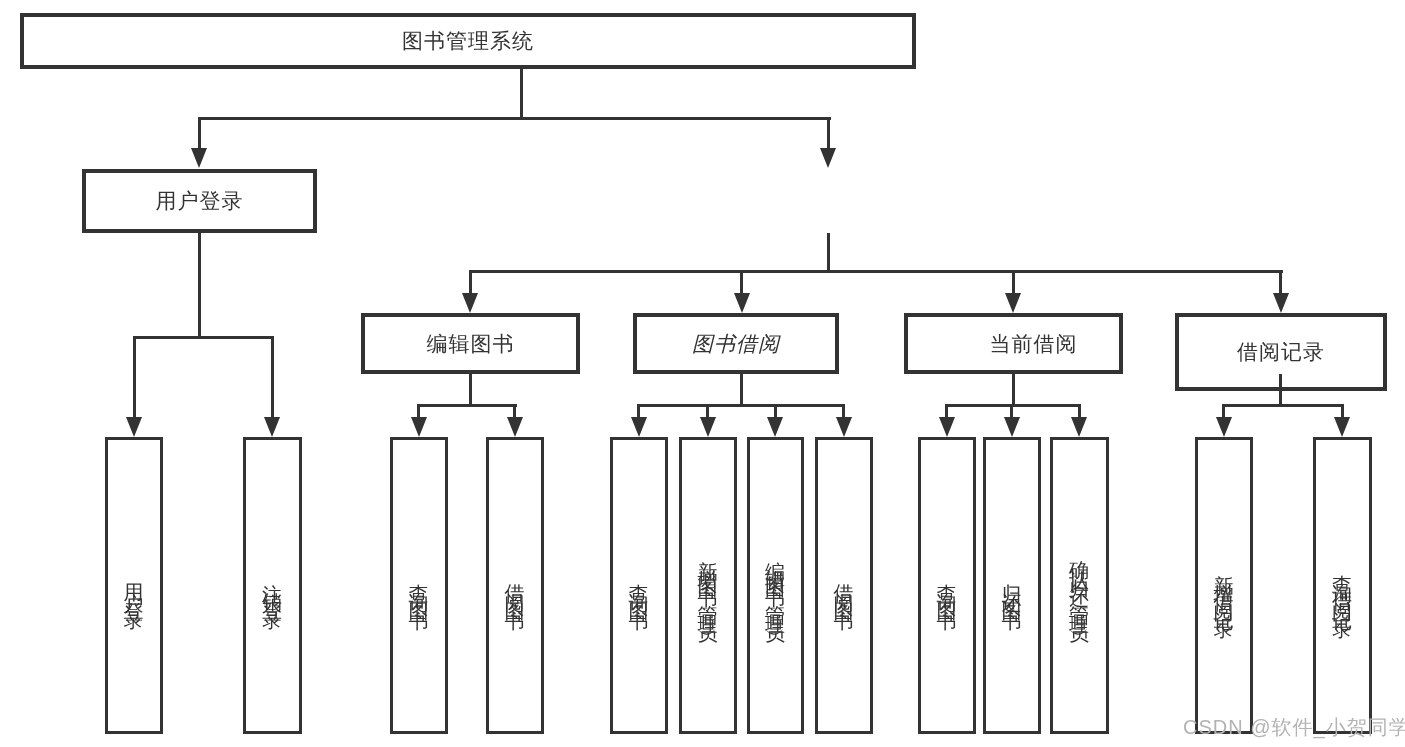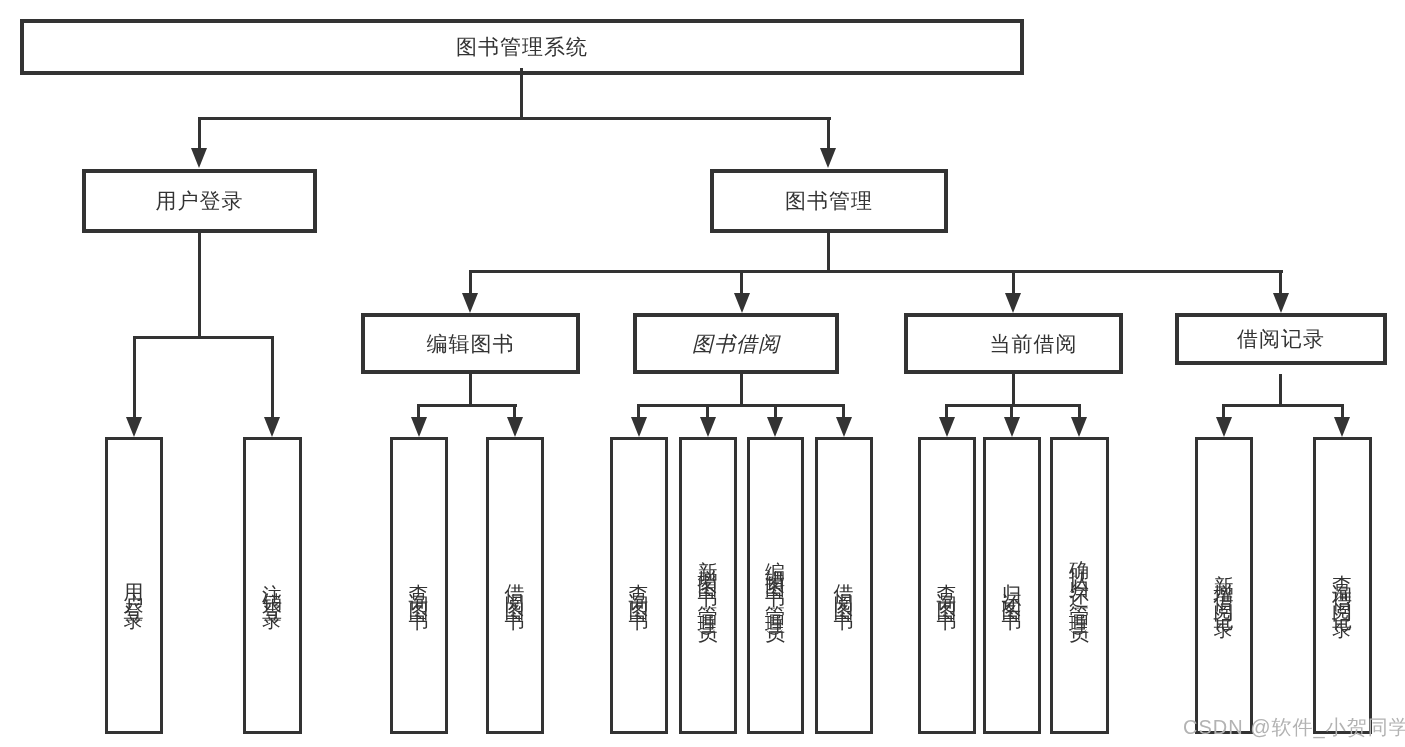--- a/index.html
+++ b/index.html
@@ -52,36 +52,33 @@
     color:#b3b3b3;
     z-index:10;
     white-space:nowrap;
   }
 </style>
 </head>
 <body>
 
 <div class="canvas">
 
-  <div class="node" style="left:20px;top:19px;width:1004px;height:56px;">
+  <div class="node" style="left:20px;top:13px;width:896px;height:56px;">
     <span>图书管理系统</span>
   </div>
 
   <div class="v" style="left:520px;top:68px;height:51px;"></div>
   <div class="h" style="left:198px;top:117px;width:633px;"></div>
   <div class="v" style="left:198px;top:117px;height:32px;"></div>
   <div class="arr" style="left:191px;top:148px;"></div>
   <div class="v" style="left:827px;top:117px;height:32px;"></div>
   <div class="arr" style="left:820px;top:148px;"></div>
 
   <div class="node" style="left:82px;top:169px;width:235px;height:64px;">
     <span>用户登录</span>
-  </div>
-  <div class="node" style="left:710px;top:169px;width:238px;height:64px;">
-    <span>图书管理</span>
   </div>
 
   <div class="v" style="left:198px;top:233px;height:106px;"></div>
   <div class="h" style="left:133px;top:336px;width:141px;"></div>
   <div class="v" style="left:133px;top:336px;height:83px;"></div>
   <div class="arr" style="left:126px;top:417px;"></div>
   <div class="v" style="left:271px;top:336px;height:83px;"></div>
   <div class="arr" style="left:264px;top:417px;"></div>
 
   <div class="v" style="left:827px;top:233px;height:40px;"></div>
@@ -97,21 +94,21 @@
 
   <div class="node" style="left:361px;top:313px;width:219px;height:61px;">
     <span>编辑图书</span>
   </div>
   <div class="node" style="left:633px;top:313px;width:206px;height:61px;font-style:italic;">
     <span>图书借阅</span>
   </div>
   <div class="node" style="left:904px;top:313px;width:219px;height:61px;padding-left:40px;">
     <span>当前借阅</span>
   </div>
-  <div class="node" style="left:1175px;top:313px;width:212px;height:52px;">
+  <div class="node" style="left:1175px;top:313px;width:212px;height:78px;">
     <span>借阅记录</span>
   </div>
 
   <div class="v" style="left:469px;top:374px;height:33px;"></div>
   <div class="h" style="left:417px;top:404px;width:100px;"></div>
   <div class="v" style="left:417px;top:404px;height:16px;"></div>
   <div class="arr" style="left:411px;top:417px;"></div>
   <div class="v" style="left:513px;top:404px;height:16px;"></div>
   <div class="arr" style="left:507px;top:417px;"></div>
 

